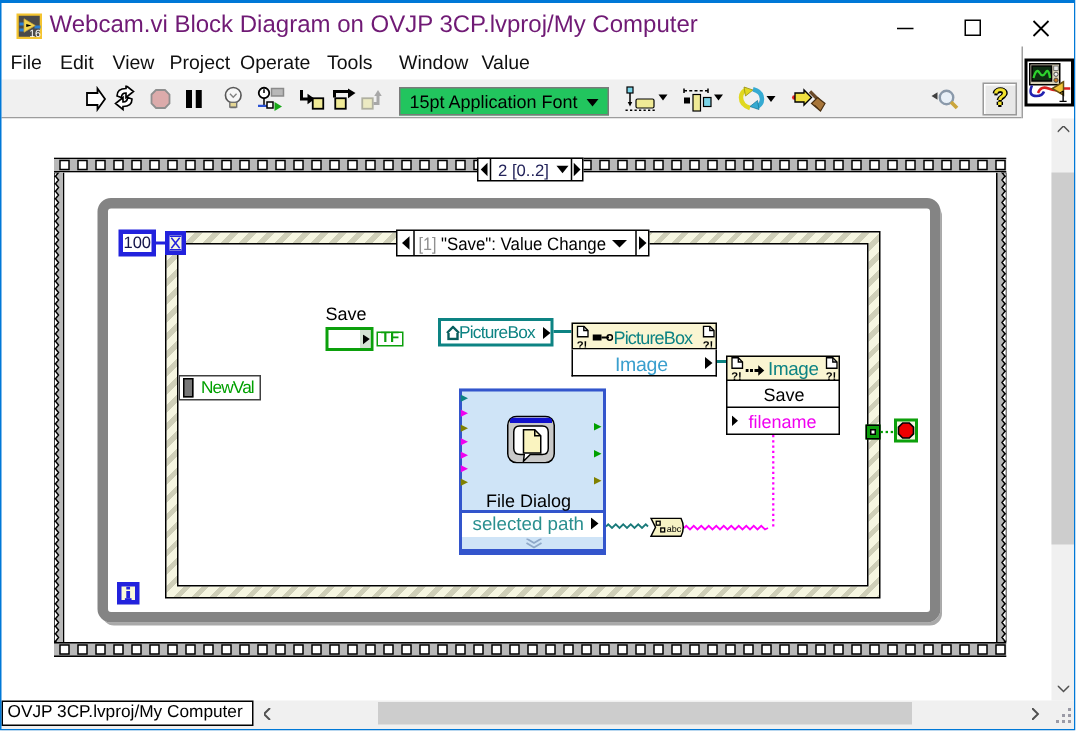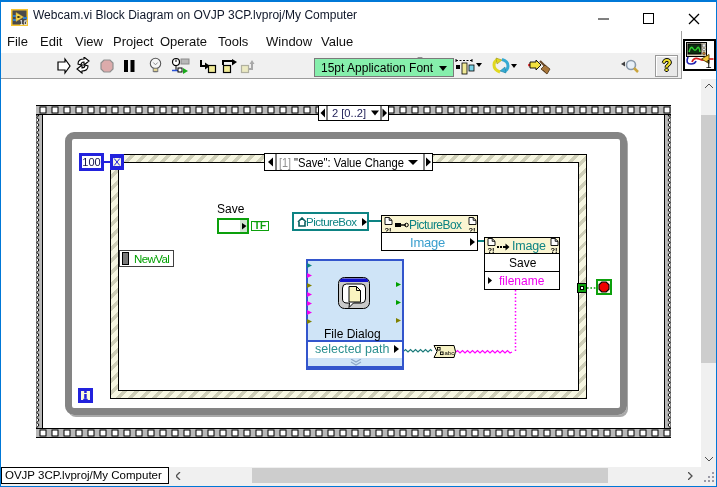--- a/index.html
+++ b/index.html
@@ -2,29 +2,29 @@
 <html><head>
 <meta charset="utf-8">
 <style>
 * { margin:0; padding:0; box-sizing:border-box; }
 html,body { width:717px; height:487px; overflow:hidden; }
 body { font-family:"Liberation Sans", sans-serif; position:relative; background:#fff; }
 .abs { position:absolute; }
 #win-border { left:0; top:0; width:717px; height:487px; border:1px solid #0078d7; border-top:2px solid #0078d7; z-index:50; pointer-events:none; }
 
 #titlebar { left:1px; top:2px; width:715px; height:28px; background:#fff; }
-#title-text { left:32px; top:6px; font-size:12px; color:#0f172a; }
+#title-text { left:32px; top:6px; font-size:16px; color:#701a75; }
 
 #menubar { left:1px; top:30px; width:680px; height:23px; background:#fff; font-size:13px; color:#101010; }
 #menubar span { position:absolute; top:4px; }
 
 #toolbar { left:1px; top:53px; width:680px; height:26px; background:#f0f0f0; border-bottom:1px solid #9d9d9d; }
 #vsep { left:681px; top:31px; width:1px; height:48px; background:#a0a0a0; }
 #lvicon-box { left:683px; top:39px; width:33px; height:32px; border:2px solid #000; background:#fff; }
-#fontbox { left:266px; top:58px; width:140px; height:19px; background:#86efac; border:1px solid #7a7a7a; font-size:12px;margin-left:48px; }
+#fontbox { left:266px; top:58px; width:140px; height:19px; background:#22c55e; border:1px solid #7a7a7a; font-size:12px; }
 #fontbox .txt { position:absolute; left:6px; top:2px; color:#000; }
 
 #diagram { left:1px; top:79px; width:700px; height:388px; background:#fff; }
 
 #vscroll { left:701px; top:79px; width:15px; height:388px; background:#f0f0f0; }
 #vthumb { left:0px; top:36px; width:15px; height:248px; background:#cdcdcd; position:absolute; }
 #bottombar { left:1px; top:467px; width:715px; height:32px; background:#f0f0f0; }
 #statusbox { left:0px; top:0px; width:168px; height:17px; background:#fff; border:1px solid #000; font-size:11.5px; position:absolute; }
 #hthumb { position:absolute; left:251px; top:1px; width:356px; height:15px; background:#cdcdcd; }
 

